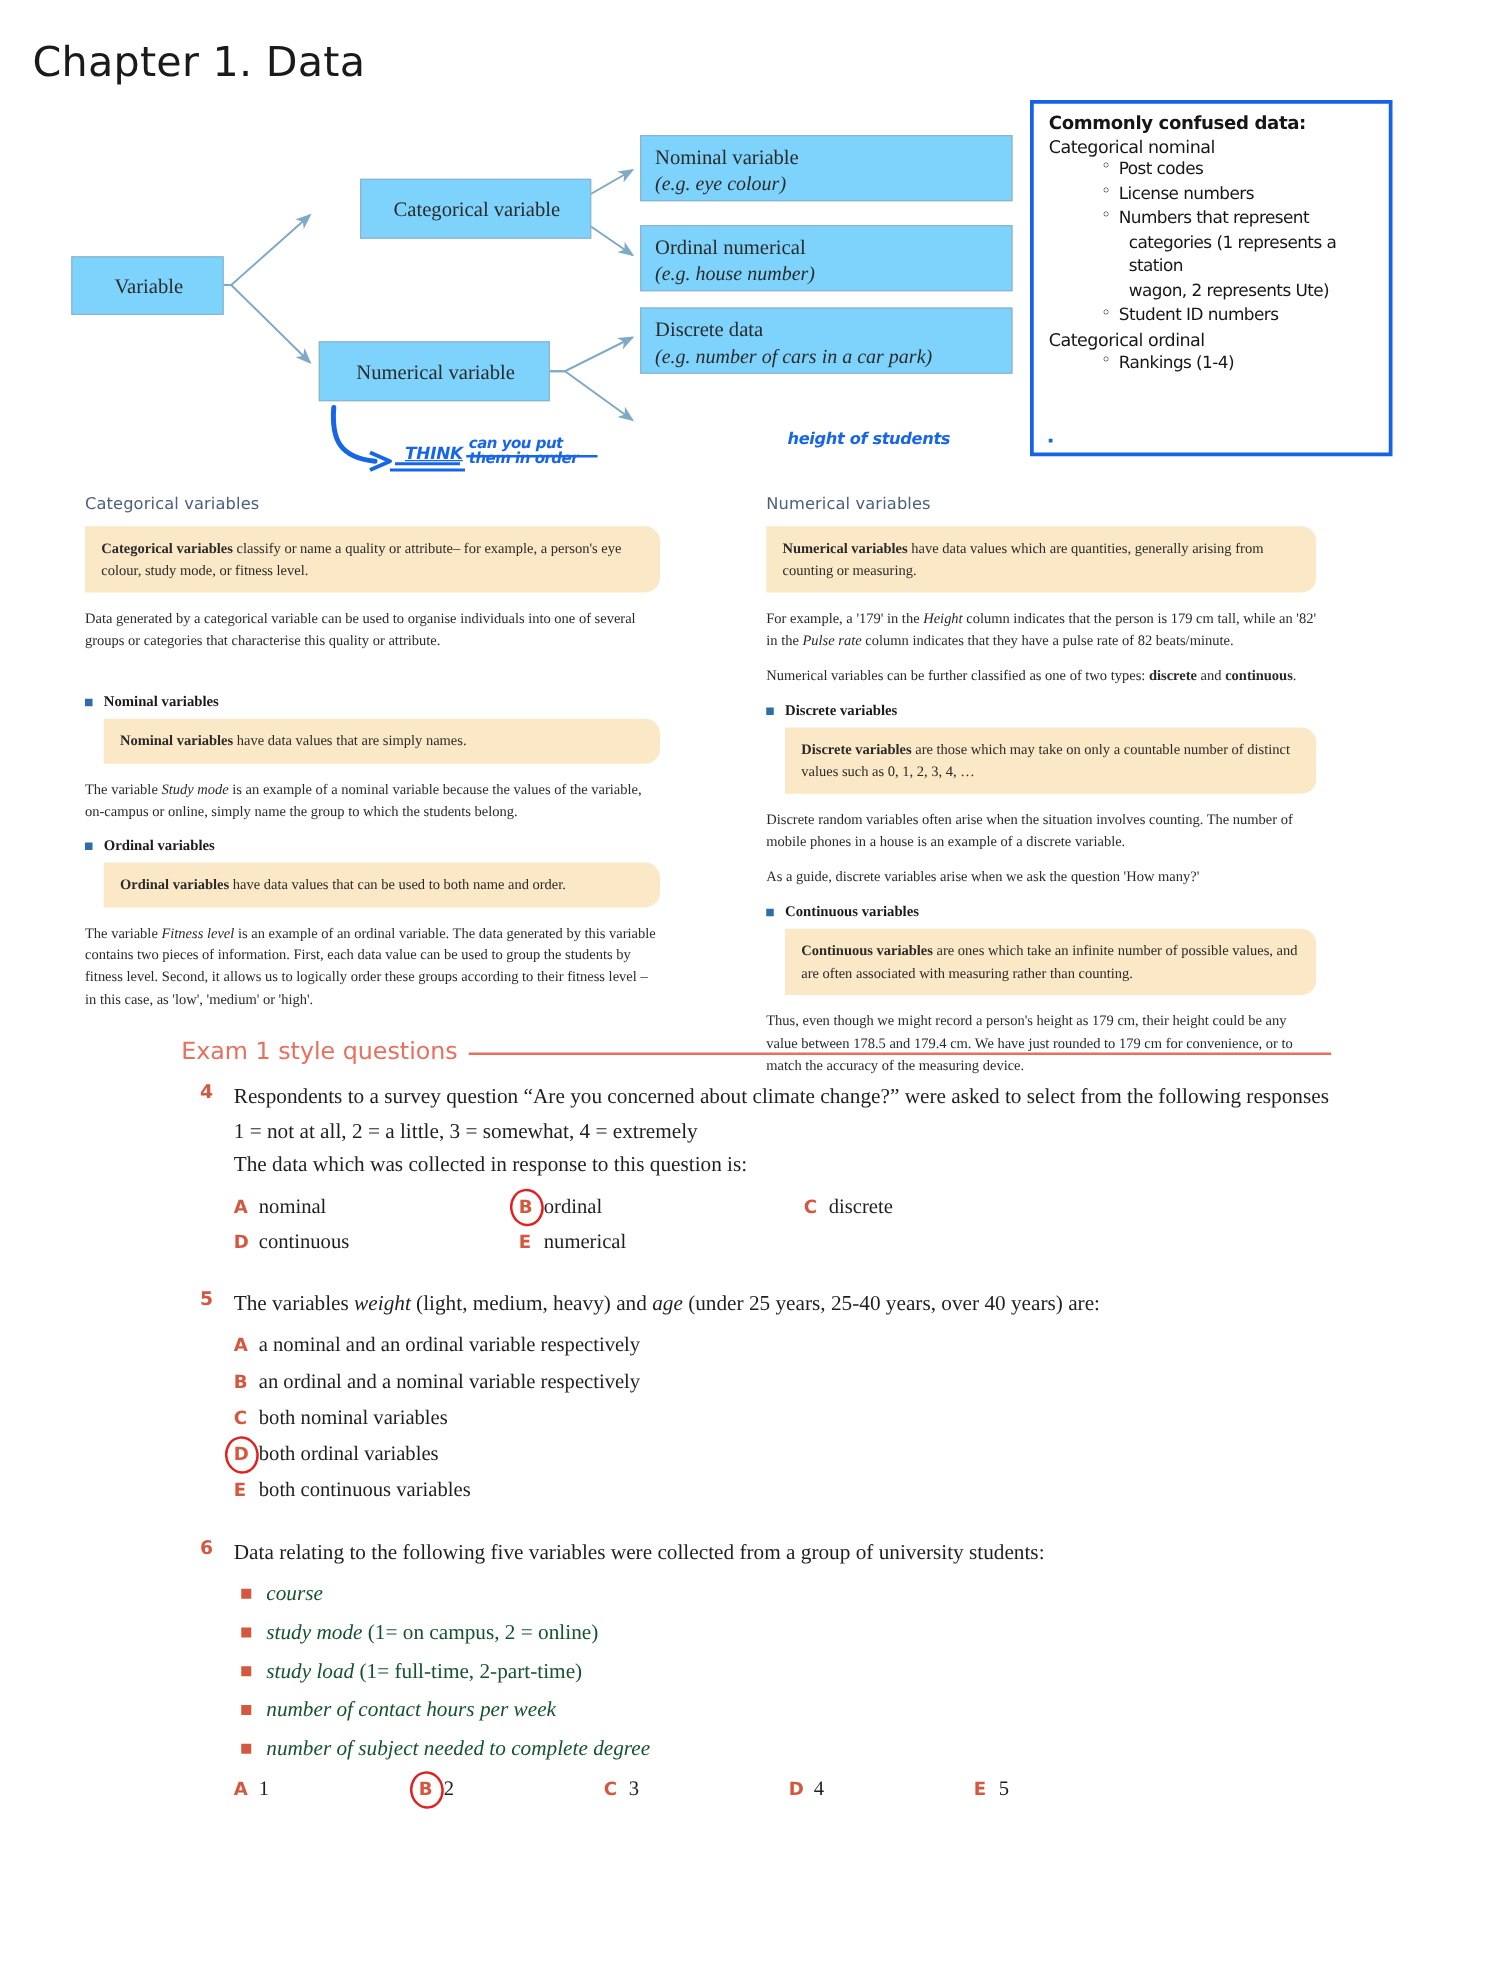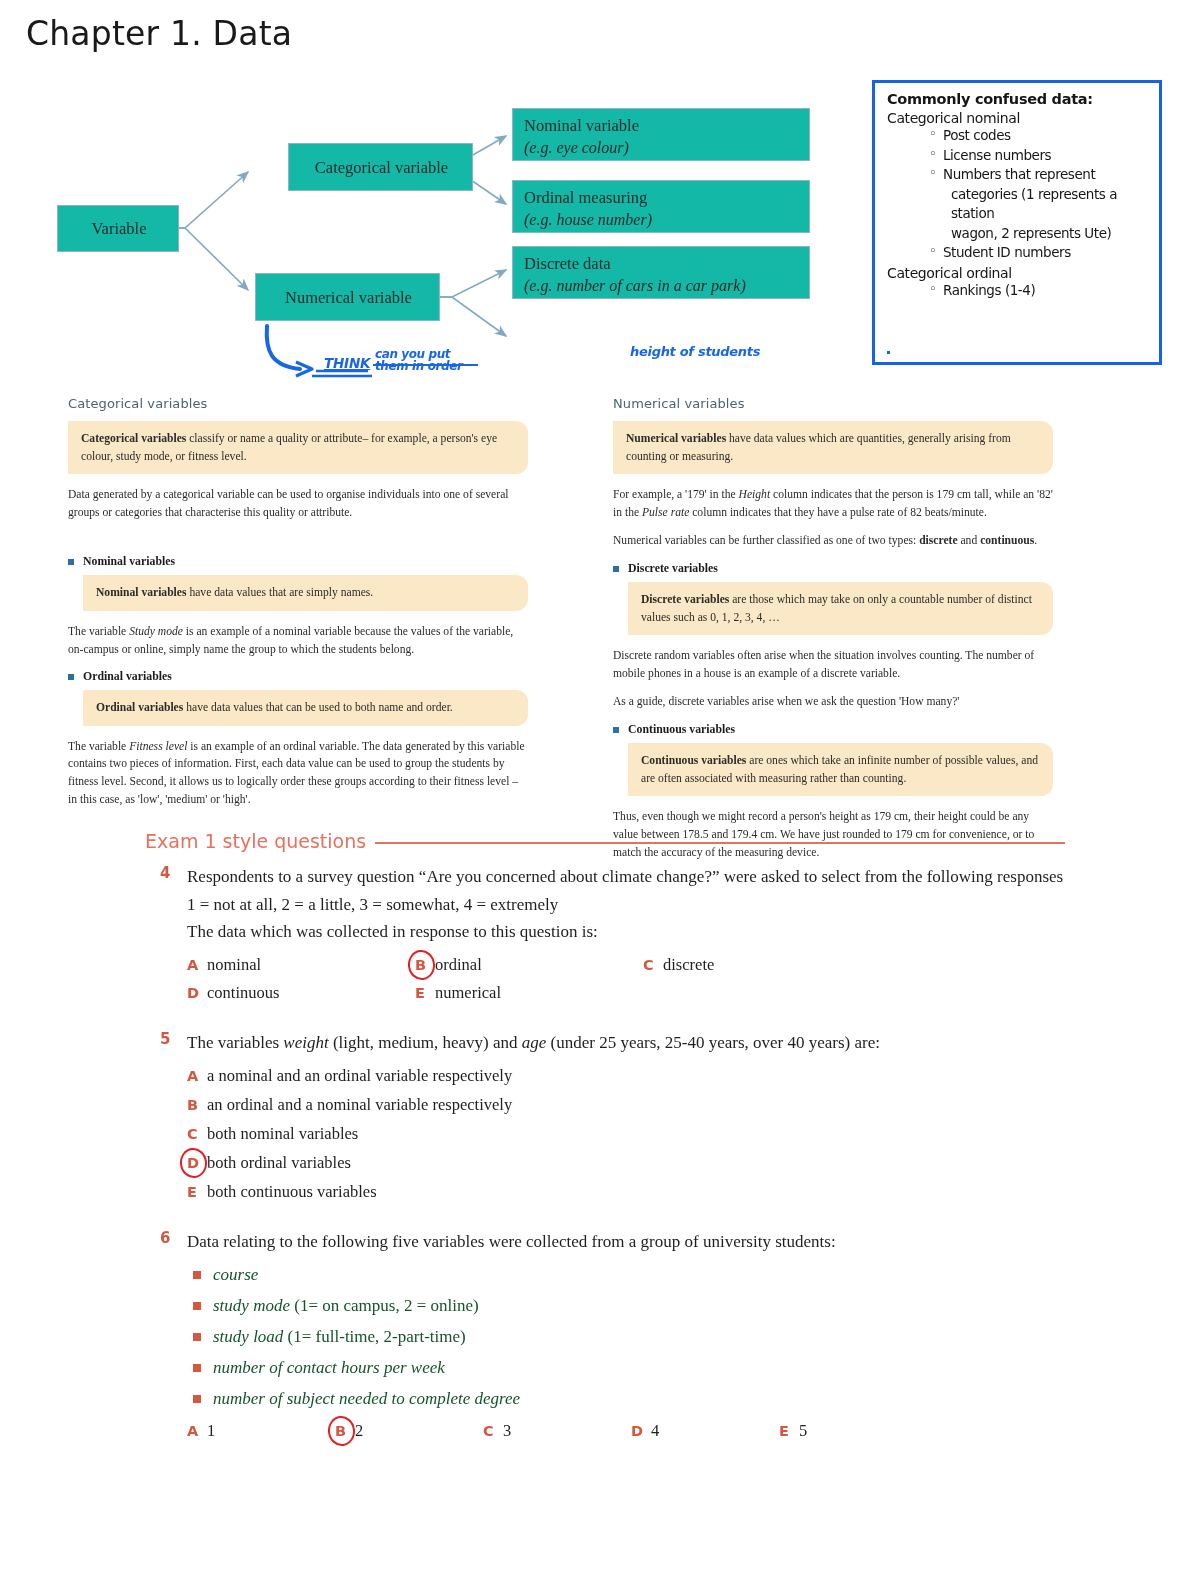--- a/index.html
+++ b/index.html
@@ -13,42 +13,42 @@
     position: relative;
     font-family: "Liberation Serif", serif;
     color: #231f20;
     overflow: hidden;
   }
 
   
   #page-title {
     position: absolute;
     left: 26px;
-    top: 14px;
+    top: 30px;
     font-family: "DejaVu Sans", sans-serif;
     font-size: 33px;
     font-weight: 400;
     letter-spacing: .2px;
     color: #1a1a1a;
     text-align: center;
   }
 
   
   #flow-diagram {
     position: absolute;
     left: 0;
     top: 90px;
     width: 860px;
     height: 300px;
   }
   #flow-svg { position: absolute; left: 0; top: 0; }
   .node {
     position: absolute;
     border: 1.5px solid #8fb4ca;
-    background: #14b8a6;
+    background: #7dd3fc;
     box-sizing: border-box;
     font-family: "Liberation Serif", serif;
     font-size: 16.5px;
     color: #2b2b2b;
     line-height: 1.33;
   }
   .node .inner { padding: 6px 9px 5px 11px; }
   .node .ex { font-size: 16px; }
   .node i { font-style: italic; }
 
@@ -87,21 +87,21 @@
     left: 375px; top: 258px;
     font-size: 12px;
     line-height: 1.0;
     width: 105px;
     letter-spacing: -0.4px;
   }
 
   
   #confused-box {
     position: absolute;
-    left: 872px;
+    left: 824px;
     top: 80px;
     width: 290px;
     height: 285px;
     border: 3px solid #1763e8;
     background: #ffffff;
     box-sizing: border-box;
     padding: 8px 18px 0 12px;
     font-family: "DejaVu Sans", sans-serif;
     color: #161616;
   }
@@ -341,21 +341,21 @@
 
   <div class="node" id="node-nominal">
     <div class="inner">
       <div>Nominal variable</div>
       <div class="ex"><i>(e.g. eye colour)</i></div>
     </div>
   </div>
 
   <div class="node" id="node-ordinal">
     <div class="inner">
-      <div>Ordinal measuring</div>
+      <div>Ordinal numerical</div>
       <div class="ex"><i>(e.g. house number)</i></div>
     </div>
   </div>
 
   <div class="node" id="node-discrete">
     <div class="inner">
       <div>Discrete data</div>
       <div class="ex"><i>(e.g. number of cars in a car park)</i></div>
     </div>
   </div>

